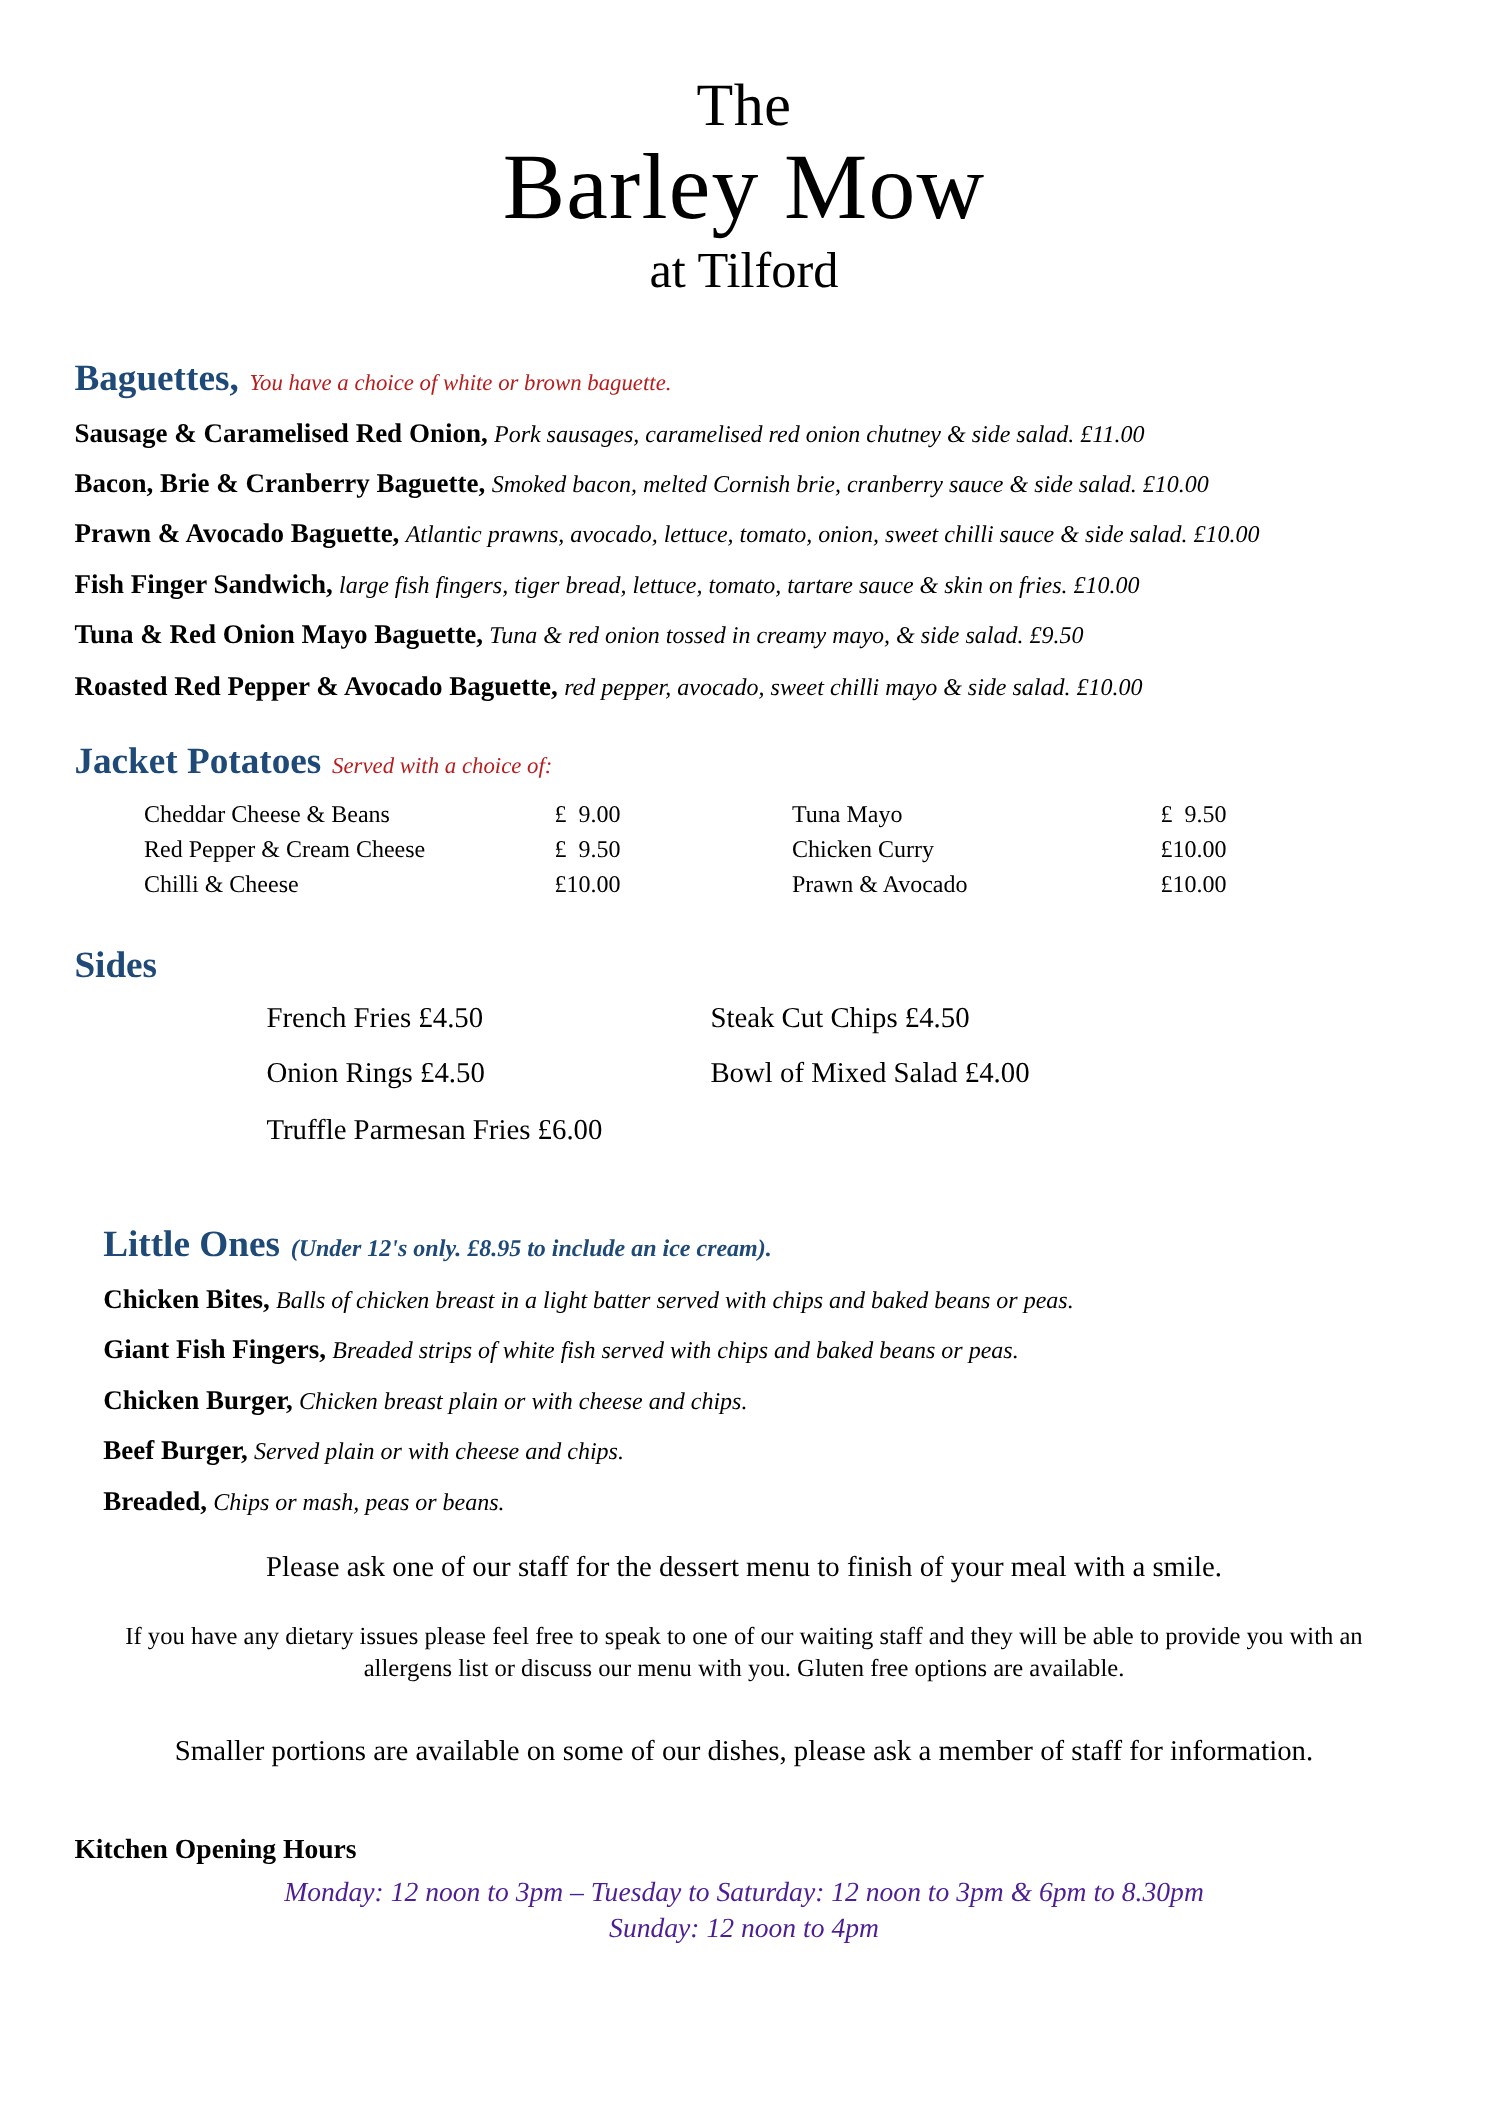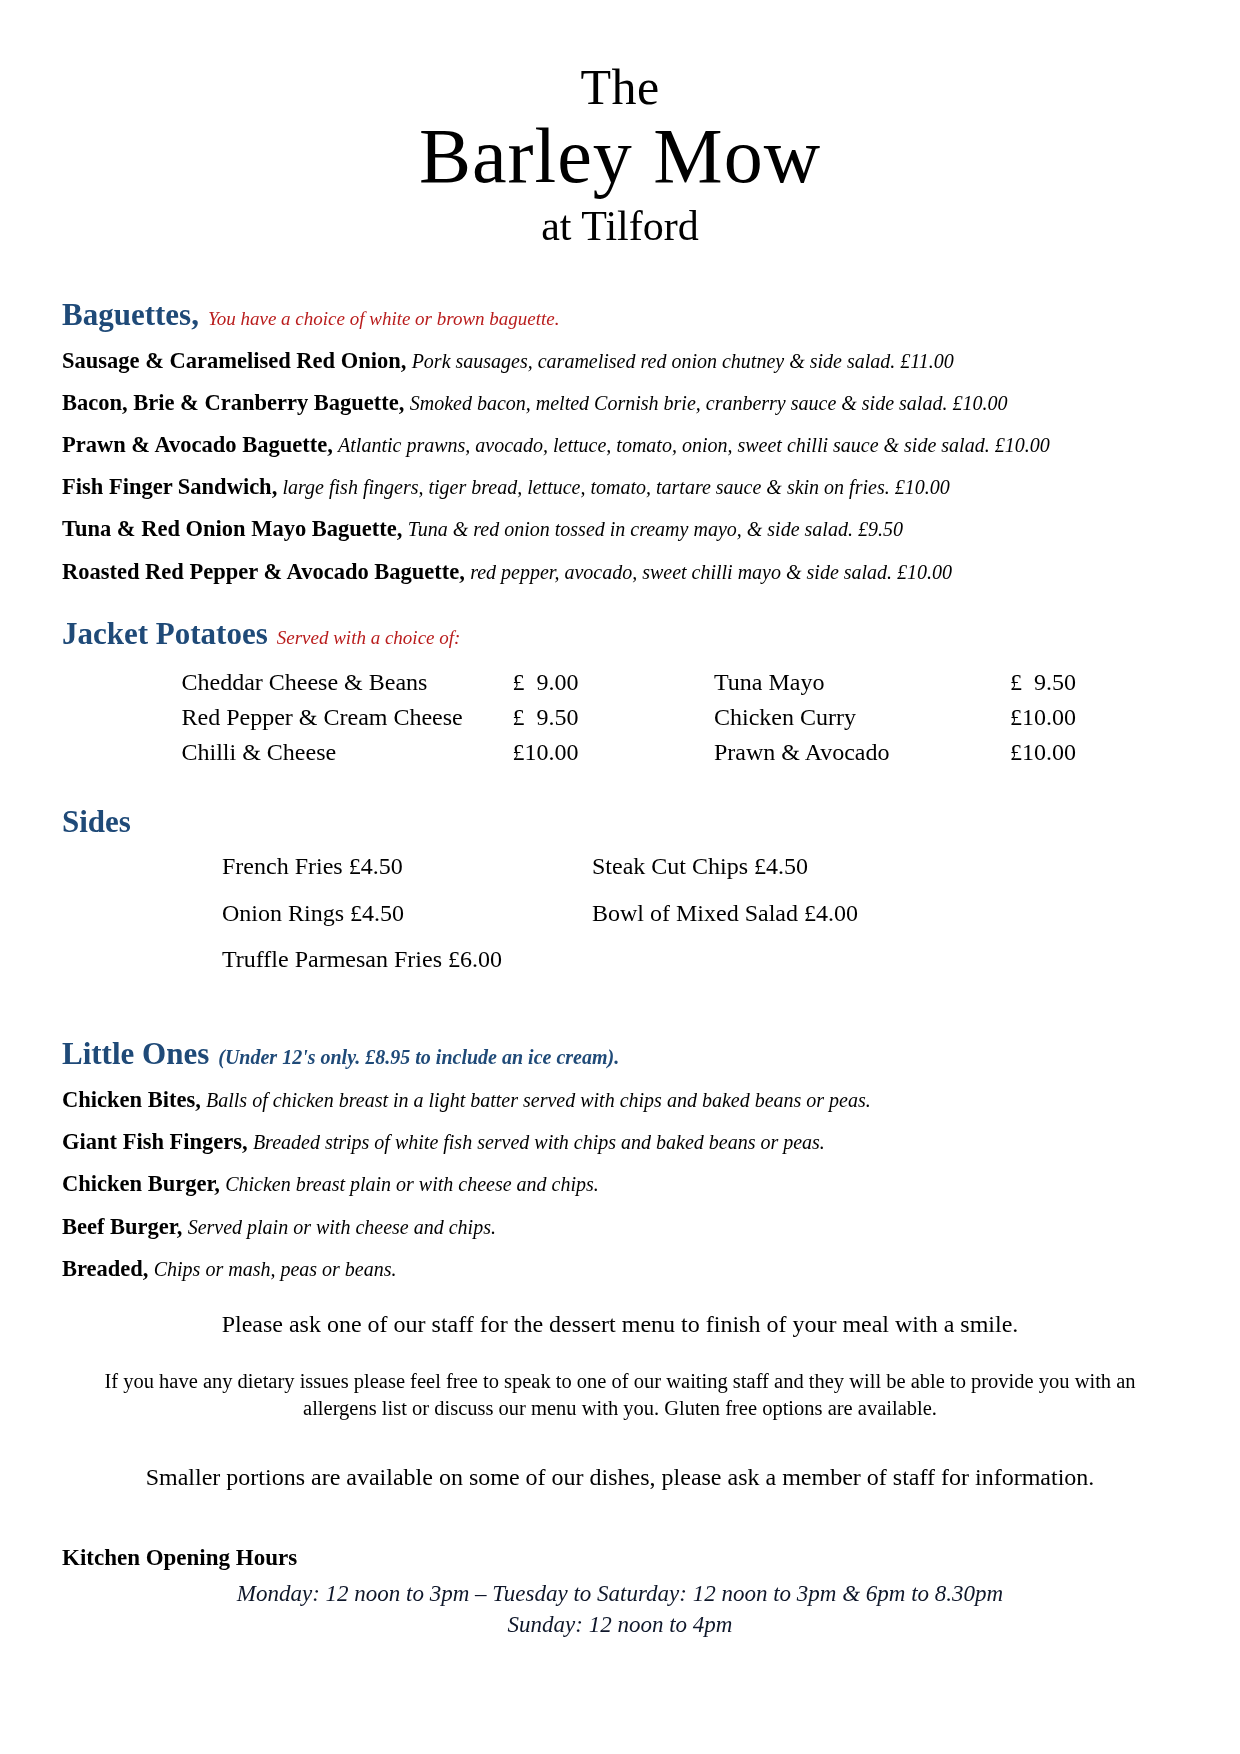--- a/index.html
+++ b/index.html
@@ -93,23 +93,22 @@
     margin-top: 2px;
   }
   .gcol {
     display: flex;
     flex-direction: column;
   }
   .gcol.left  { width: 520px; padding-left: 58px; }
   .gcol.right { width: 470px; padding-left: 20px; }
   .grow {
     display: flex;
-    font-size: 24px;
+    font-size: 20px;
     line-height: 1.45;
-    justify-content: center;
   }
   .grow .gname { flex: 1 1 auto; white-space: nowrap; }
   .grow .gprice {
     white-space: pre;
     text-align: right;
     width: 92px;
     flex: 0 0 auto;
   }
   .gcol.left .gname  { max-width: 305px; }
   .gcol.right .gname { max-width: 270px; }
@@ -148,32 +147,32 @@
     line-height: 1.3;
     margin-top: 40px;
   }
   .hours-title {
     font-weight: bold;
     font-size: 23px;
     margin-top: 52px;
   }
   .hours-line {
     text-align: center;
-    color: #0f172a;
+    color: #4c1d95;
     font-style: italic;
     font-size: 23px;
     line-height: 1.32;
     margin-top: 8px;
   }
   .hours-line.second { margin-top: 0; }
 
   .sp-baguettes { margin-top: 0px; }
   .sp-jacket { margin-top: 30px; }
   .sp-sides { margin-top: 34px; }
-  .sp-little { margin-top: 44px; }
+  .sp-little { margin-top: 44px; margin-left: 24px; }
 </style>
 </head>
 <body>
 
 <div class="page">
 
   <div class="masthead">
     <div class="mast-the">The</div>
     <div class="mast-name">Barley Mow</div>
     <div class="mast-at">at Tilford</div>

